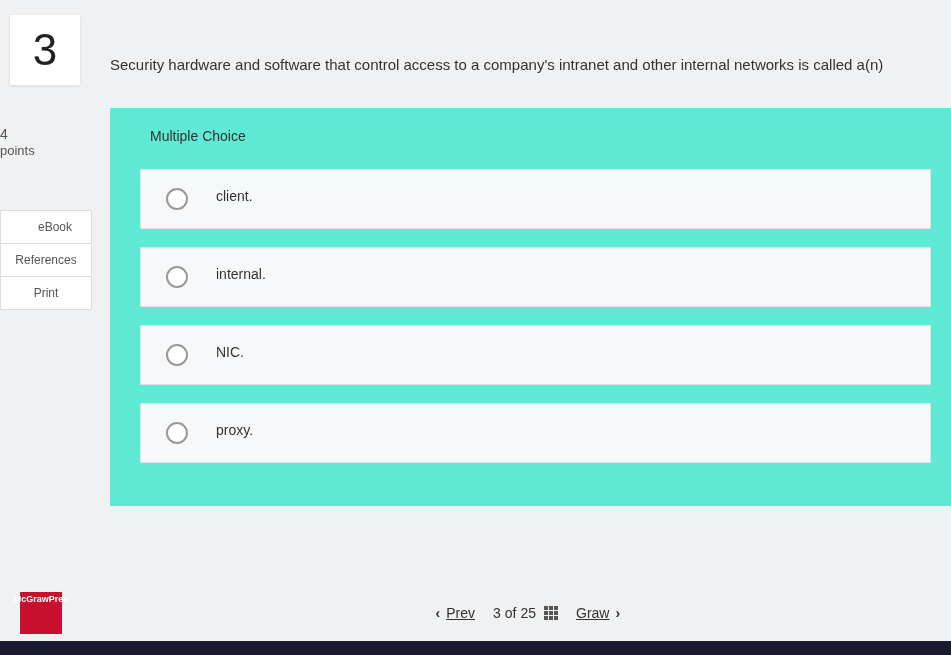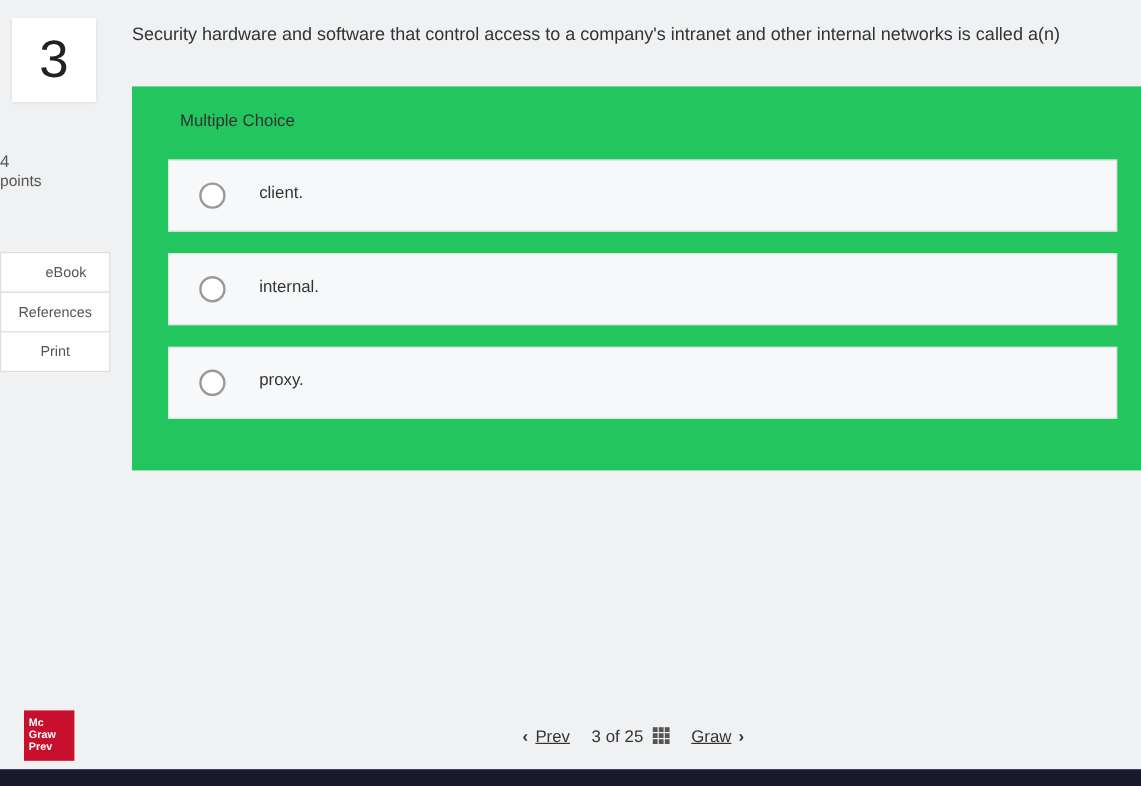--- a/index.html
+++ b/index.html
@@ -62,31 +62,31 @@
       text-align: center;
       cursor: pointer;
       margin-top: -1px;
     }
     .side-btn:first-child {
       margin-top: 0;
       padding-left: 24px;
     }
     .main {
       flex: 1;
-      padding-top: 20px;
+      padding-top: 56px;
       padding-right: 0;
     }
     .question-text {
       font-size: 15px;
       color: #333;
       margin-bottom: 35px;
       padding-right: 20px;
     }
     .answer-panel {
-      background: #22c55e;
+      background: #5eead4;
       padding: 20px 20px 25px 30px;
     }
     .mc-label {
       font-size: 14px;
       color: #333;
       margin-bottom: 25px;
       padding-left: 10px;
     }
     .choice {
       background: #f7f8f9;
@@ -121,21 +121,21 @@
     }
     .logo {
       width: 42px;
       height: 42px;
       background: #c8102e;
       color: #fff;
       font-size: 9px;
       font-weight: bold;
       line-height: 1.1;
       display: flex;
-      flex-direction: column;
+      flex-direction: row;
       justify-content: center;
       padding: 3px 4px;
       margin-left: 20px;
     }
     .nav {
       position: absolute;
       left: 50%;
       transform: translateX(-40px);
       display: flex;
       align-items: center;
@@ -211,20 +211,24 @@
       <div class="choice">
         <div class="radio"></div>
         <div class="choice-text">client.</div>
       </div>
       <div class="choice">
         <div class="radio"></div>
         <div class="choice-text">internal.</div>
       </div>
       <div class="choice">
         <div class="radio"></div>
+        <div class="choice-text">NIC.</div>
+      </div>
+      <div class="choice">
+        <div class="radio"></div>
         <div class="choice-text">proxy.</div>
       </div>
     </div>
   </div>
 
 </div>
 
 <div class="footer">
   <div class="logo">
     <span>Mc</span>

